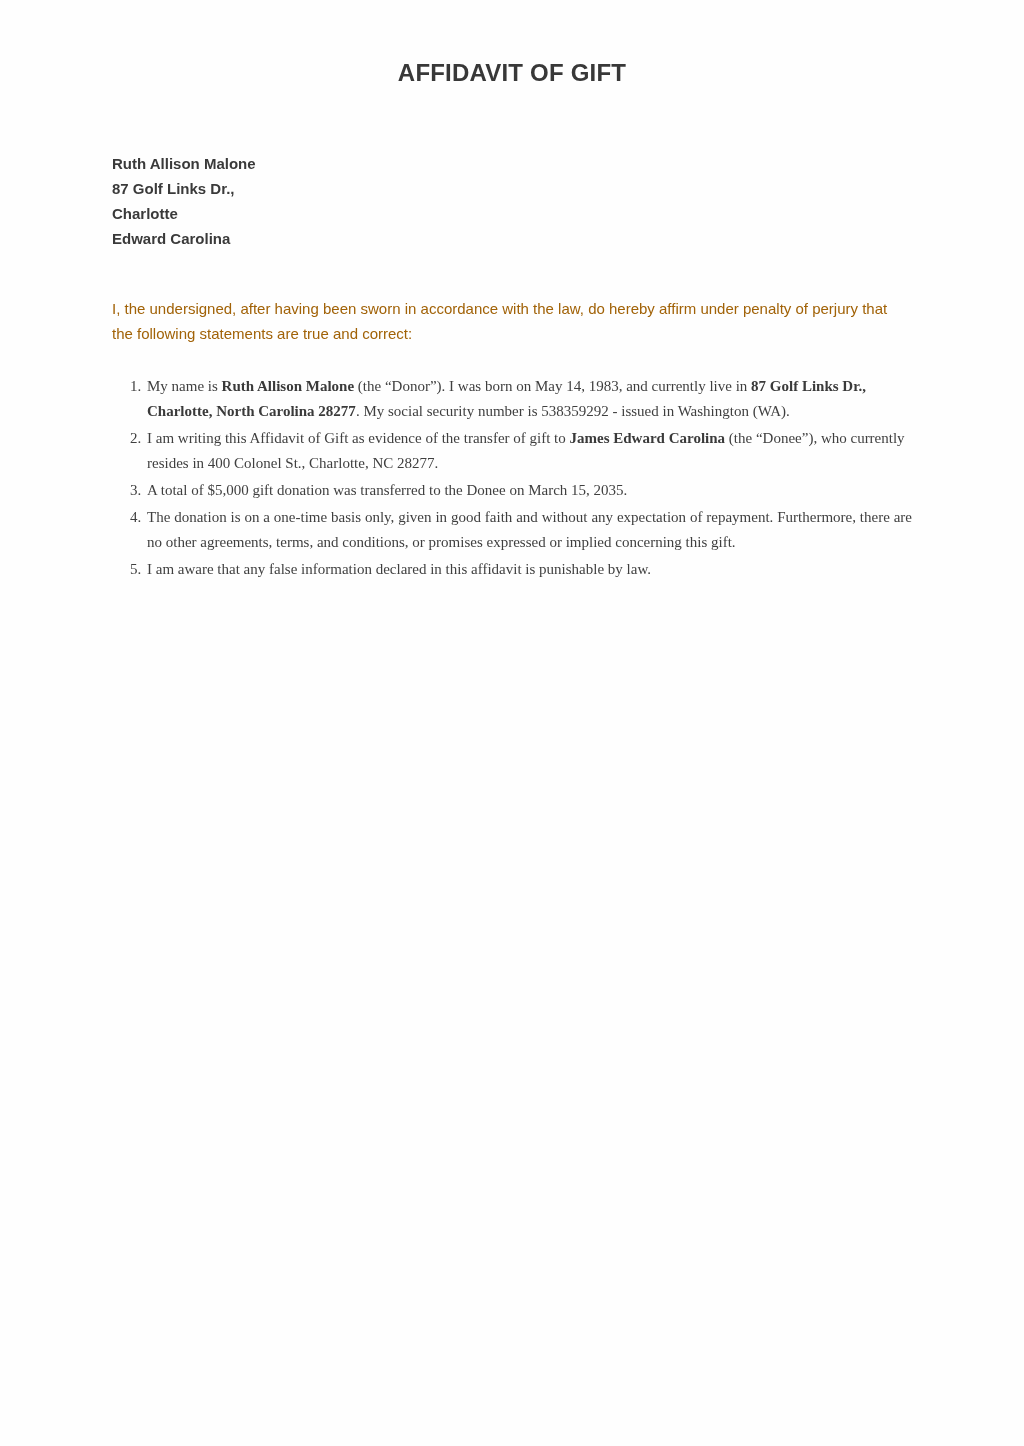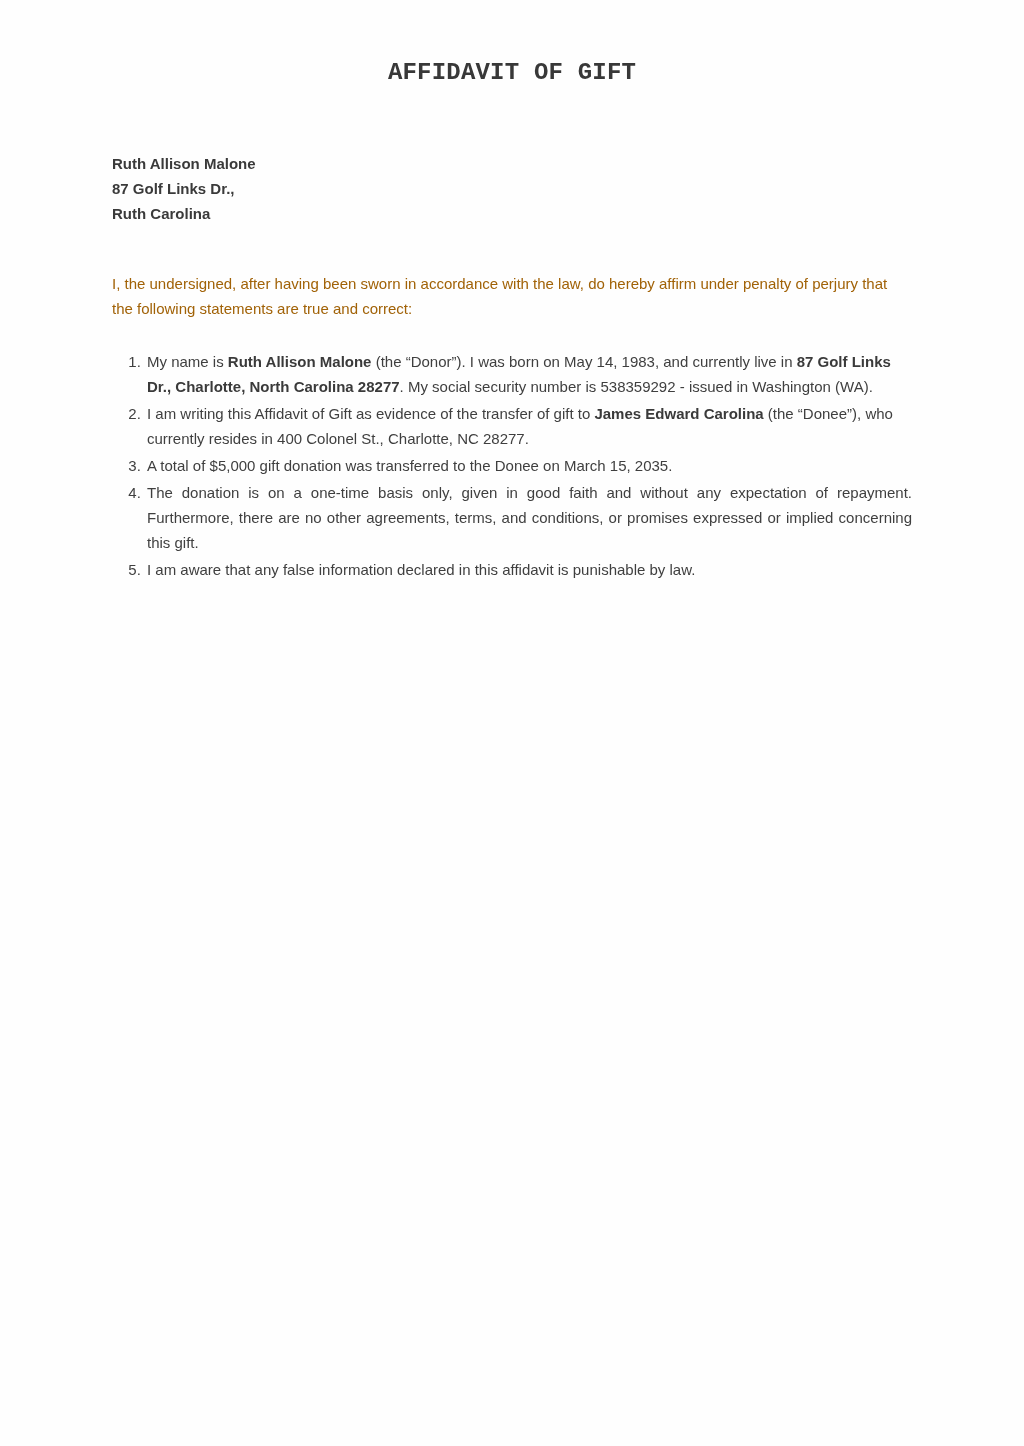--- a/index.html
+++ b/index.html
@@ -19,38 +19,38 @@
     line-height: 25px;
   }
   h1.doc-title {
     text-align: center;
     font-size: 24px;
     line-height: 30px;
     font-weight: 700;
     color: #383838;
     margin: 10px 0 8px 0;
     letter-spacing: 0.2px;
-    font-family: Liberation Mono, monospace;
   }
   .sender {
     margin-top: 63px;
     font-weight: 700;
     color: #3a3a3a;
   }
   .sender div {
     line-height: 25px;
   }
   .intro {
     margin: 45px 0 0 0;
     color: #a16207;
   }
   ol.statements {
     margin: 28px 0 0 0;
     padding: 0 0 0 33px;
     color: #3f3f3f;
+    font-family: Liberation Serif, serif;
   }
   ol.statements li {
     margin: 0 0 2px 0;
     padding-left: 2px;
   }
   ol.statements li.justify {
     text-align: justify;
   }
   b {
     font-weight: 700;
@@ -60,21 +60,22 @@
 </head>
 <body>
 
 <div class="page">
 
   <h1 class="doc-title">AFFIDAVIT OF GIFT</h1>
 
   <div class="sender">
     <div>Ruth Allison Malone</div>
     <div>87 Golf Links Dr.,</div>
-    <div>Ruth Carolina</div>
+    <div>Charlotte</div>
+    <div>Edward Carolina</div>
   </div>
 
   <p class="intro">I, the undersigned, after having been sworn in accordance with the law, do hereby affirm under penalty of perjury that the following statements are true and correct:</p>
 
   <ol class="statements">
     <li><span>My name is </span><b>Ruth Allison Malone</b><span> (the “Donor”). I was born on May 14, 1983, and currently live in </span><b>87 Golf Links Dr., Charlotte, North Carolina 28277</b><span>. My social security number is 538359292 - issued in Washington (WA).</span></li>
 
     <li><span>I am writing this Affidavit of Gift as evidence of the transfer of gift to </span><b>James Edward Carolina</b><span> (the “Donee”), who currently resides in 400 Colonel St., Charlotte, NC 28277.</span></li>
 
     <li><span>A total of $5,000 gift donation was transferred to the Donee on March 15, 2035.</span></li>

